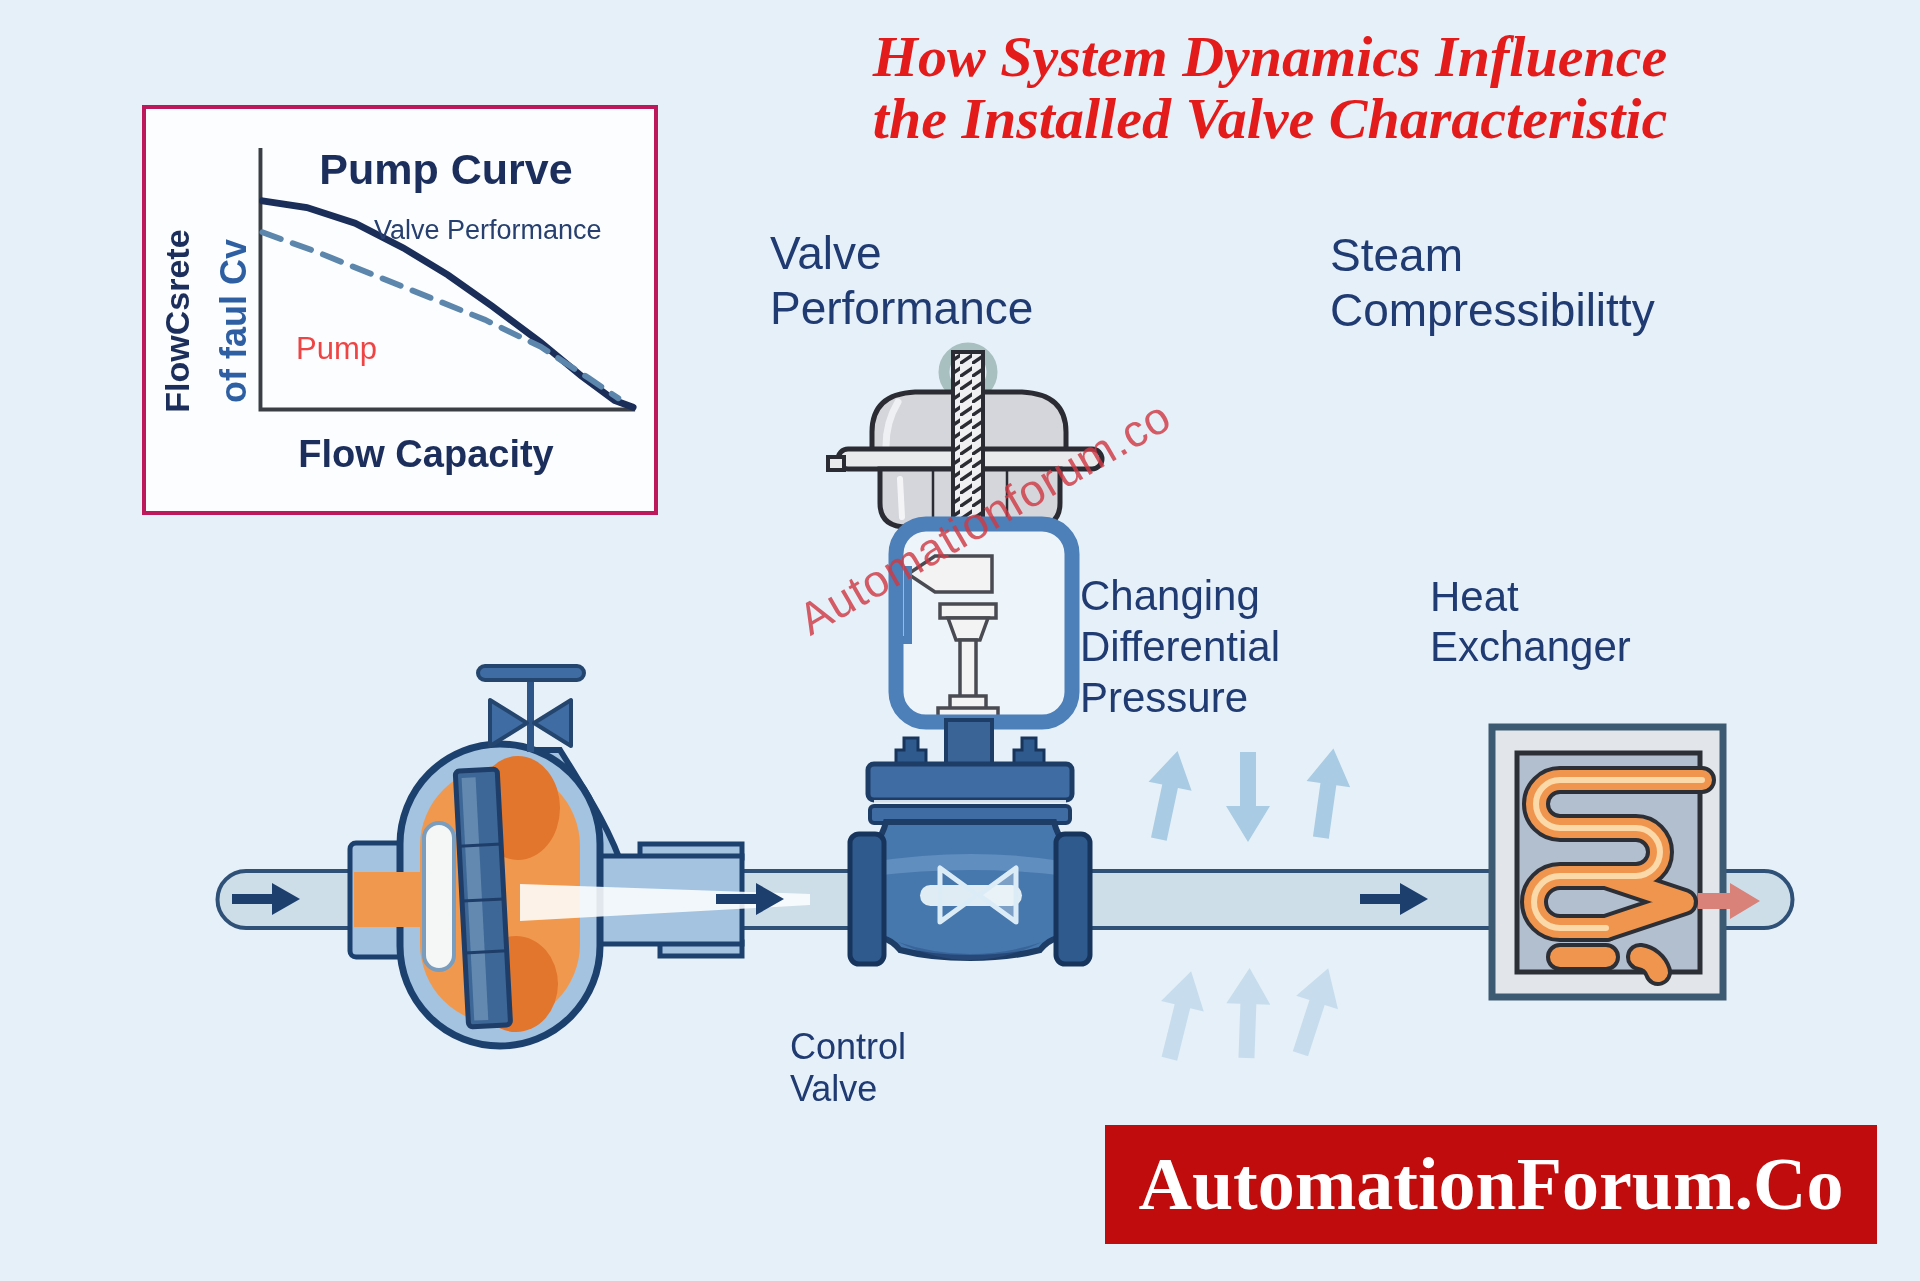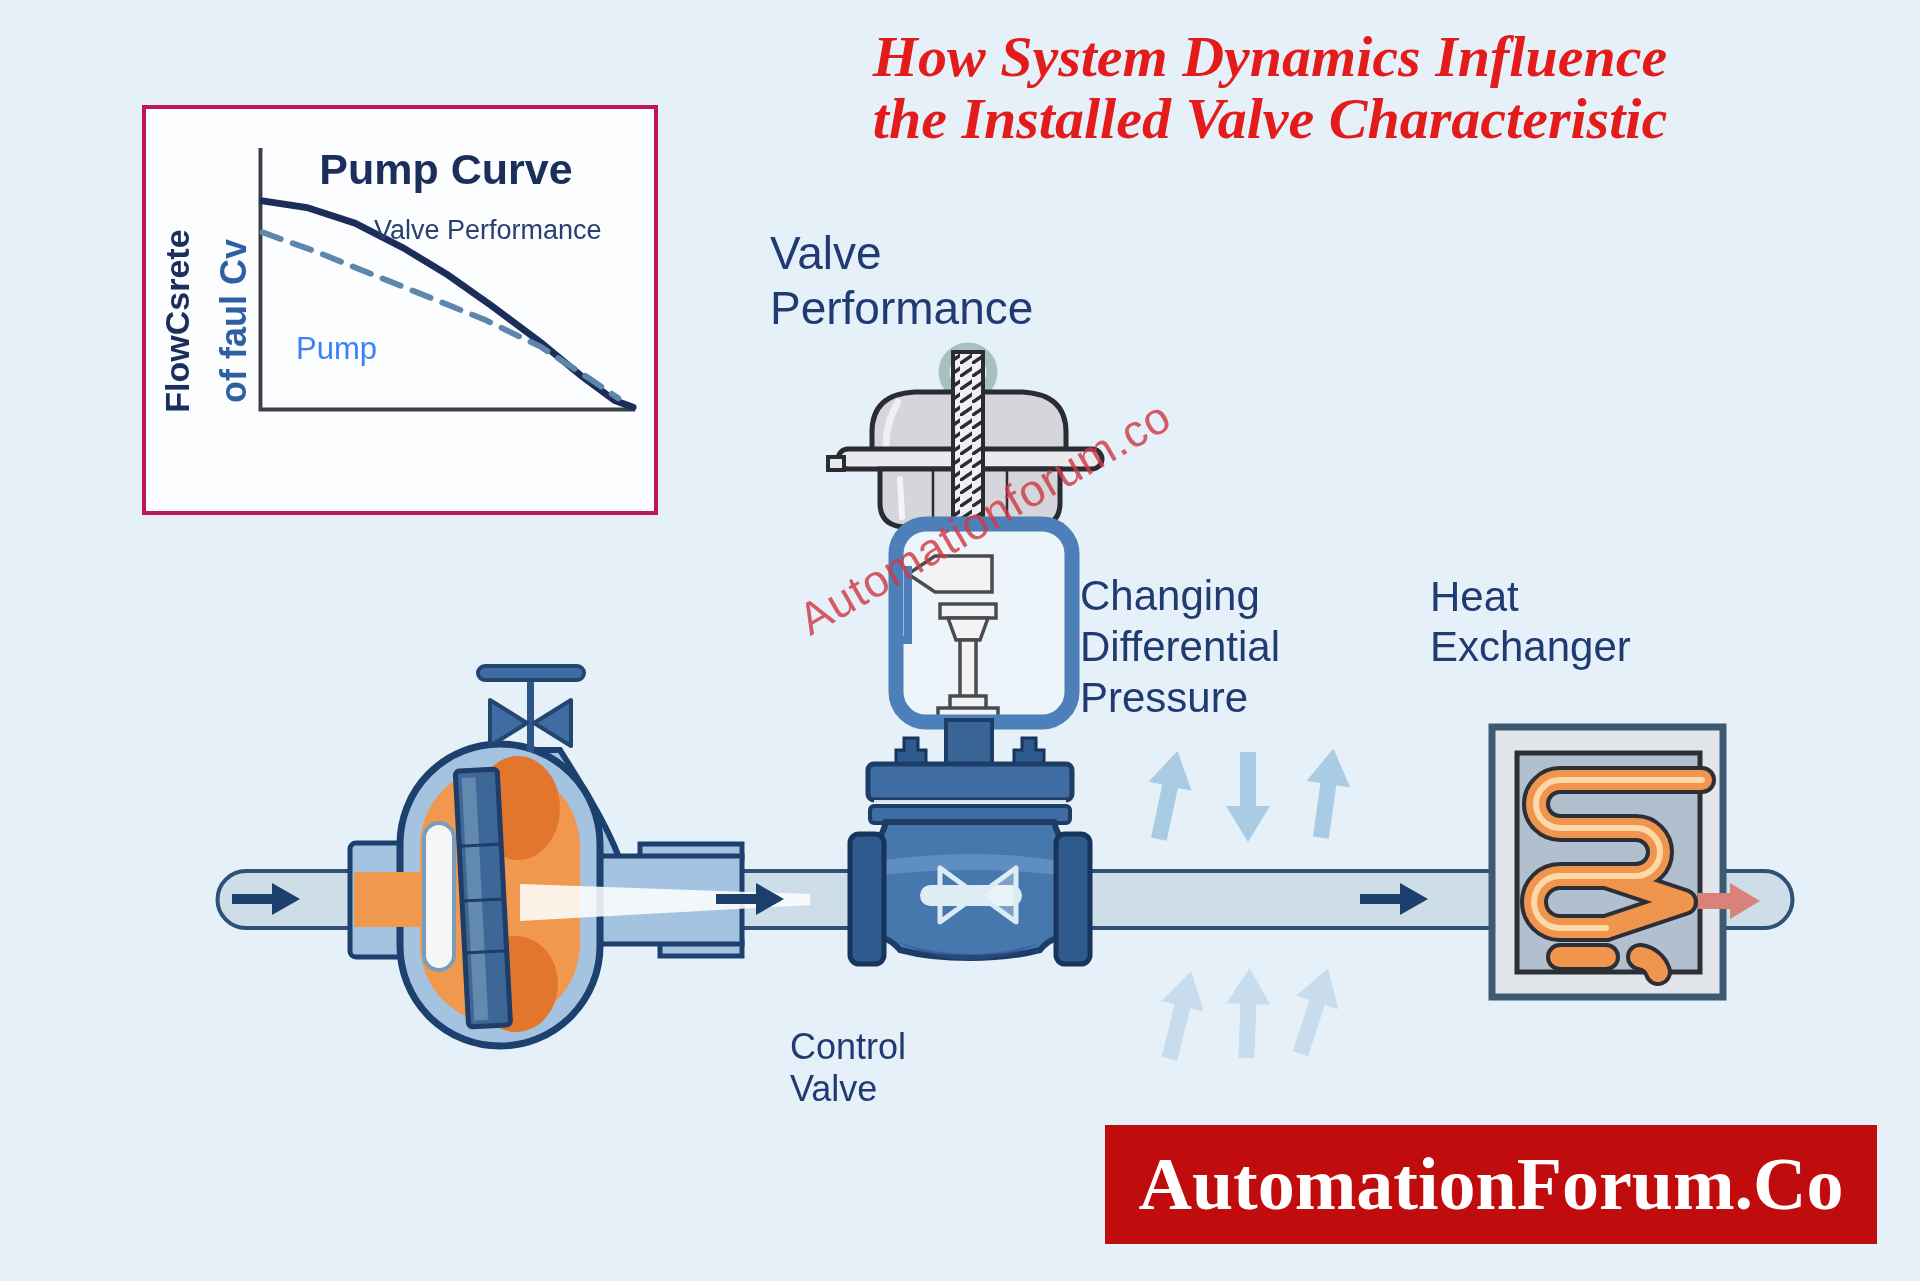--- a/index.html
+++ b/index.html
@@ -19,21 +19,21 @@
   #label-changing-dp{left:1080px;top:570px;width:350px;font-size:42px;line-height:1.22;}
   #label-heat-exchanger{left:1430px;top:572px;width:360px;font-size:42px;line-height:1.2;}
   #label-control-valve{left:790px;top:1026px;width:370px;font-size:36px;line-height:1.18;}
 
   
   #inset{left:142px;top:105px;width:516px;height:410px;box-sizing:border-box;
          background:#fcfdff;border:4px solid #be185d;}
   #inset .in{position:absolute;white-space:pre-line;}
   #inset-title{left:120px;top:36px;width:360px;text-align:center;font-size:43px;font-weight:600;color:#1c2f5c;}
   #inset-valve-label{left:228px;top:106px;width:270px;font-size:27px;font-weight:500;color:#27406f;}
-  #inset-pump-label{left:150px;top:222px;font-size:31px;font-weight:500;color:#3b82f6;}
+  #inset-pump-label{left:150px;top:222px;font-size:31px;font-weight:500;color:#ef4444;}
   #inset-xlabel{left:100px;top:324px;width:360px;text-align:center;font-size:38px;font-weight:600;color:#1c2f5c;}
   #inset-ylabel{left:-70px;top:146px;width:260px;text-align:center;transform:rotate(-90deg);line-height:1.12;}
   #inset-ylabel .y1{font-size:34px;font-weight:600;color:#1c2f5c;}
   #inset-ylabel .y2{font-size:36px;font-weight:600;color:#2e5fa3;}
 
   #watermark{left:745px;top:492px;width:480px;text-align:center;font-size:45px;
       letter-spacing:1px;color:rgba(207,57,68,0.82);transform:rotate(-30deg);font-weight:400;}
   #banner{left:1105px;top:1125px;width:772px;height:119px;background:#c00c0c;
       text-align:center;line-height:119px;font-family:"Liberation Serif","DejaVu Serif",serif;
       font-weight:bold;font-size:74px;color:#ffffff;}
@@ -182,31 +182,34 @@
 
   <div id="inset" class="abs">
     <svg class="abs" style="left:0;top:0;" width="506" height="400" viewBox="0 0 516 410">
       <path d="M116,40 V308 H500" fill="none" stroke="#3b3f45" stroke-width="4"></path>
       <polyline fill="none" stroke-width="7" stroke-linecap="round" points="118.0,94.1 163.6,101.0 213.0,117.1 262.4,142.4 308.0,170.0 353.6,202.2 403.0,239.0 444.8,273.5 479.0,298.8 498.0,305.7" stroke="#1b2e5a"></polyline>
       <polyline fill="none" stroke-width="6" stroke-linecap="round" points="118.0,126.3 175.0,147.0 232.0,170.0 289.0,193.0 346.0,216.0 403.0,243.6 452.4,275.8 482.8,296.5" stroke="#5d86ad" stroke-dasharray="20 13"></polyline>
     </svg>
     <div id="inset-title" class="in">Pump Curve</div>
     <div id="inset-valve-label" class="in">Valve Performance</div>
     <div id="inset-pump-label" class="in">Pump</div>
+    <div id="inset-xlabel" class="in">Flow Capacity</div>
     <div id="inset-ylabel" class="in">
       <div class="y1">FlowCsrete</div>
       <div class="y2">of faul Cv</div>
     </div>
   </div>
 
   <div id="main-title" class="abs" style="color:#e41b1b;font-style:italic;">How System Dynamics Influence
 the Installed Valve Characteristic</div>
 
   <div id="label-valve-performance" class="label">Valve
 Performance</div>
+  <div id="label-steam" class="label">Steam
+Compressibilitty</div>
   <div id="label-changing-dp" class="label">Changing
 Differential
 Pressure</div>
   <div id="label-heat-exchanger" class="label">Heat
 Exchanger</div>
   <div id="label-control-valve" class="label">Control
 Valve</div>
 
   <div id="watermark" class="abs">Automationforum.co</div>
 

